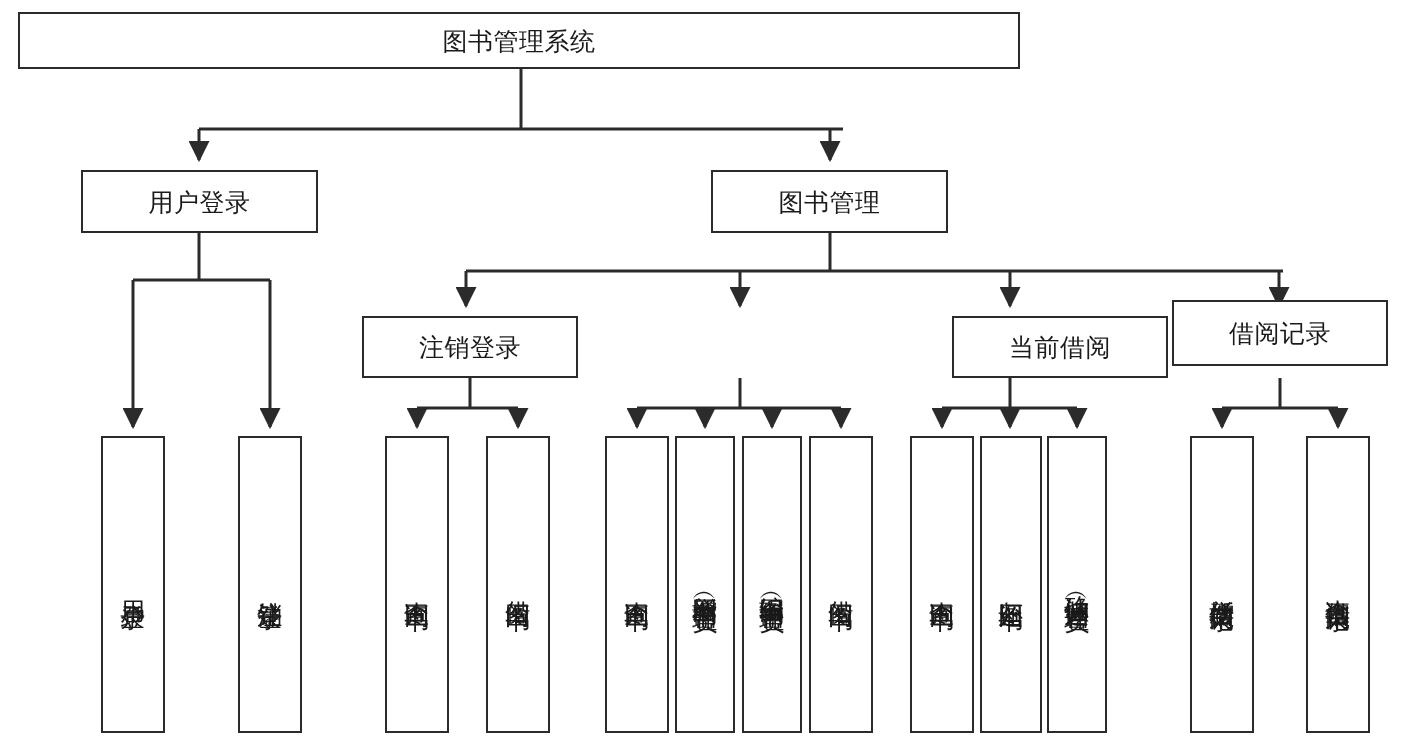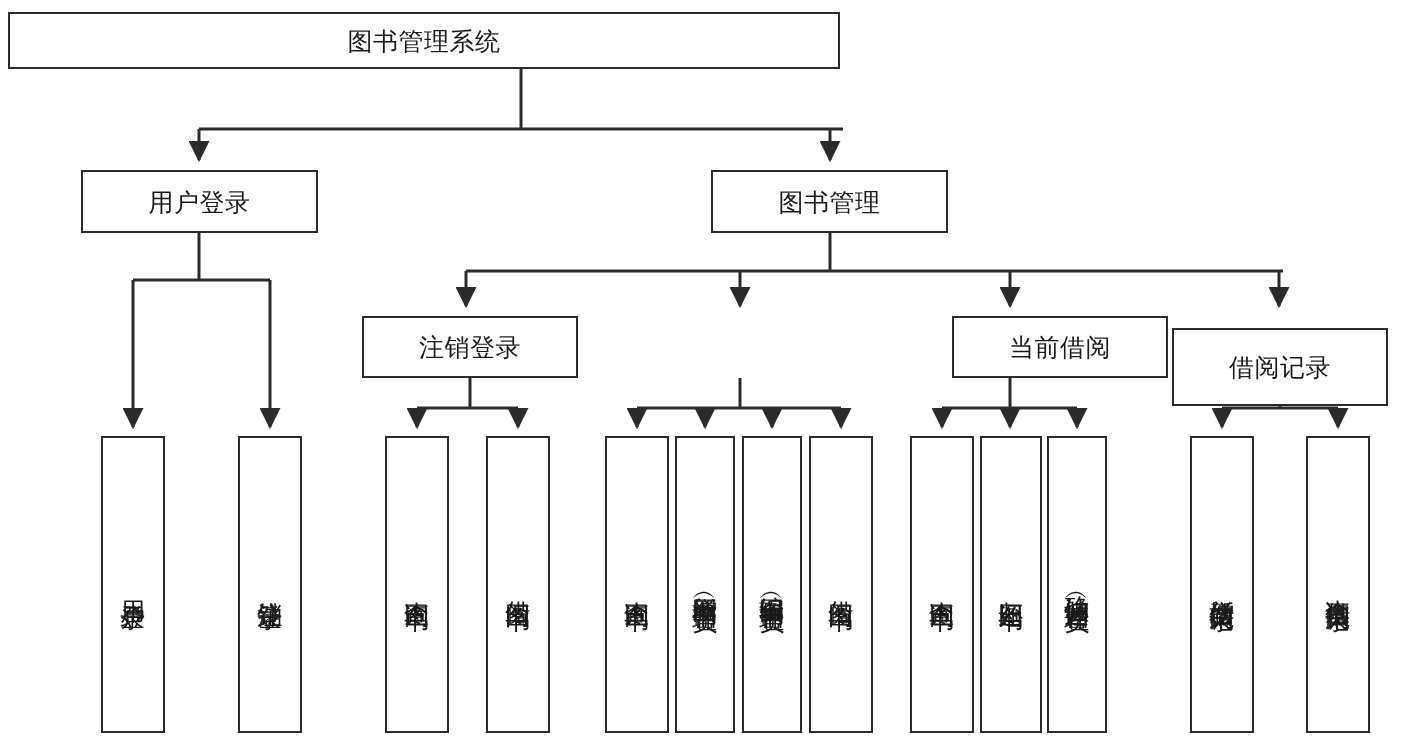--- a/index.html
+++ b/index.html
@@ -120,38 +120,38 @@
       <path d="M 1010 408 L 1010 427" marker-end="url(#arrow)"></path>
       <path d="M 1077 408 L 1077 427" marker-end="url(#arrow)"></path>
 
       <path d="M 1280 378 L 1280 408"></path>
       <path d="M 1222 408 L 1338 408"></path>
       <path d="M 1222 408 L 1222 427" marker-end="url(#arrow)"></path>
       <path d="M 1338 408 L 1338 427" marker-end="url(#arrow)"></path>
     </g>
   </svg>
 
-  <div class="node horiz root" style="left:8px; top:12px; width:832px; height:57px;">
+  <div class="node horiz root" style="left:18px; top:12px; width:1002px; height:57px;">
     <span class="label">图书管理系统</span>
   </div>
 
   <div class="node horiz" style="left:81px; top:170px; width:237px; height:63px;">
     <span class="label">用户登录</span>
   </div>
   <div class="node horiz" style="left:711px; top:170px; width:237px; height:63px;">
     <span class="label">图书管理</span>
   </div>
 
   <div class="node horiz" style="left:362px; top:316px; width:216px; height:62px;">
     <span class="label">注销登录</span>
   </div>
   <div class="node horiz" style="left:952px; top:316px; width:216px; height:62px;">
     <span class="label">当前借阅</span>
   </div>
-  <div class="node horiz" style="left:1172px; top:328px; width:216px; height:78px;">
+  <div class="node horiz" style="left:1172px; top:300px; width:216px; height:66px;">
     <span class="label">借阅记录</span>
   </div>
 
   <div class="node vert" style="left:101px; top:436px; width:64px; height:297px;">
     <span class="label">用户登录</span>
   </div>
   <div class="node vert" style="left:238px; top:436px; width:64px; height:297px;">
     <span class="label">注销登录</span>
   </div>
 

